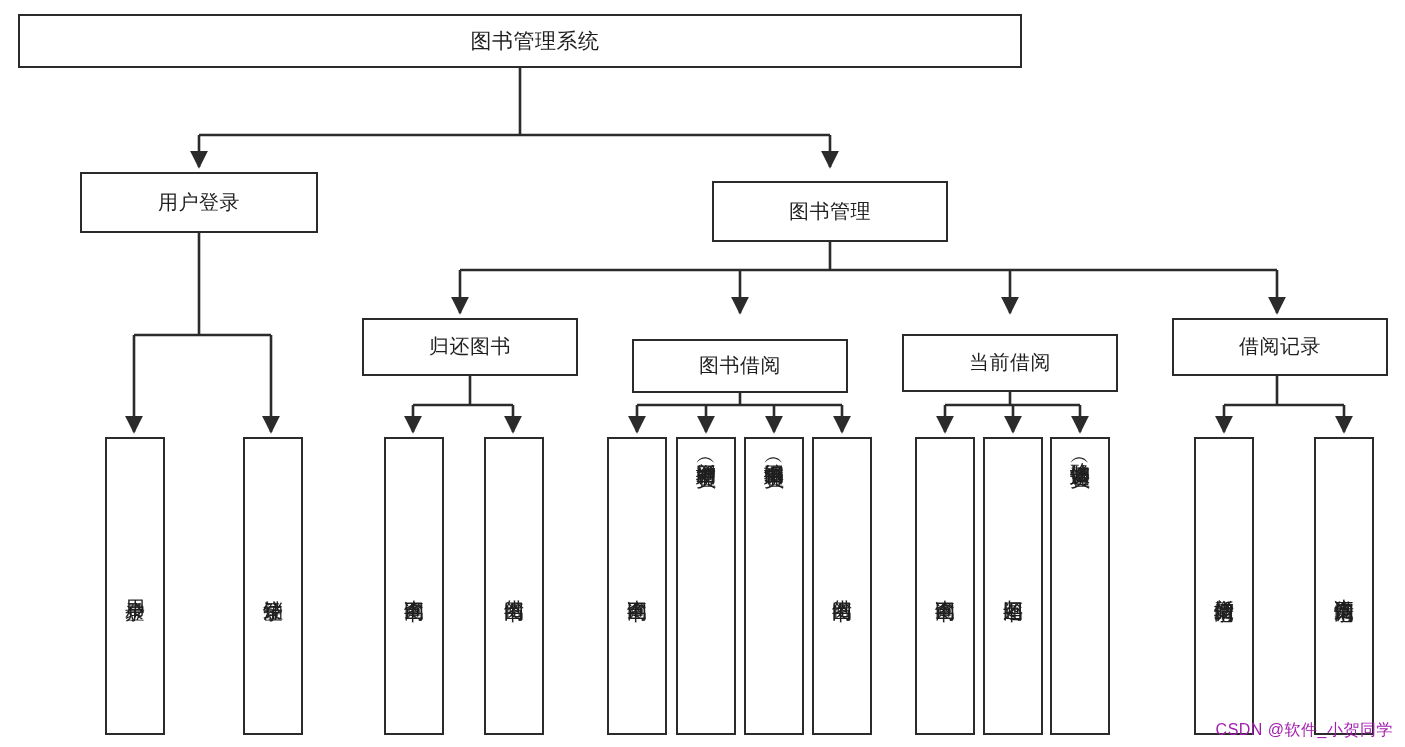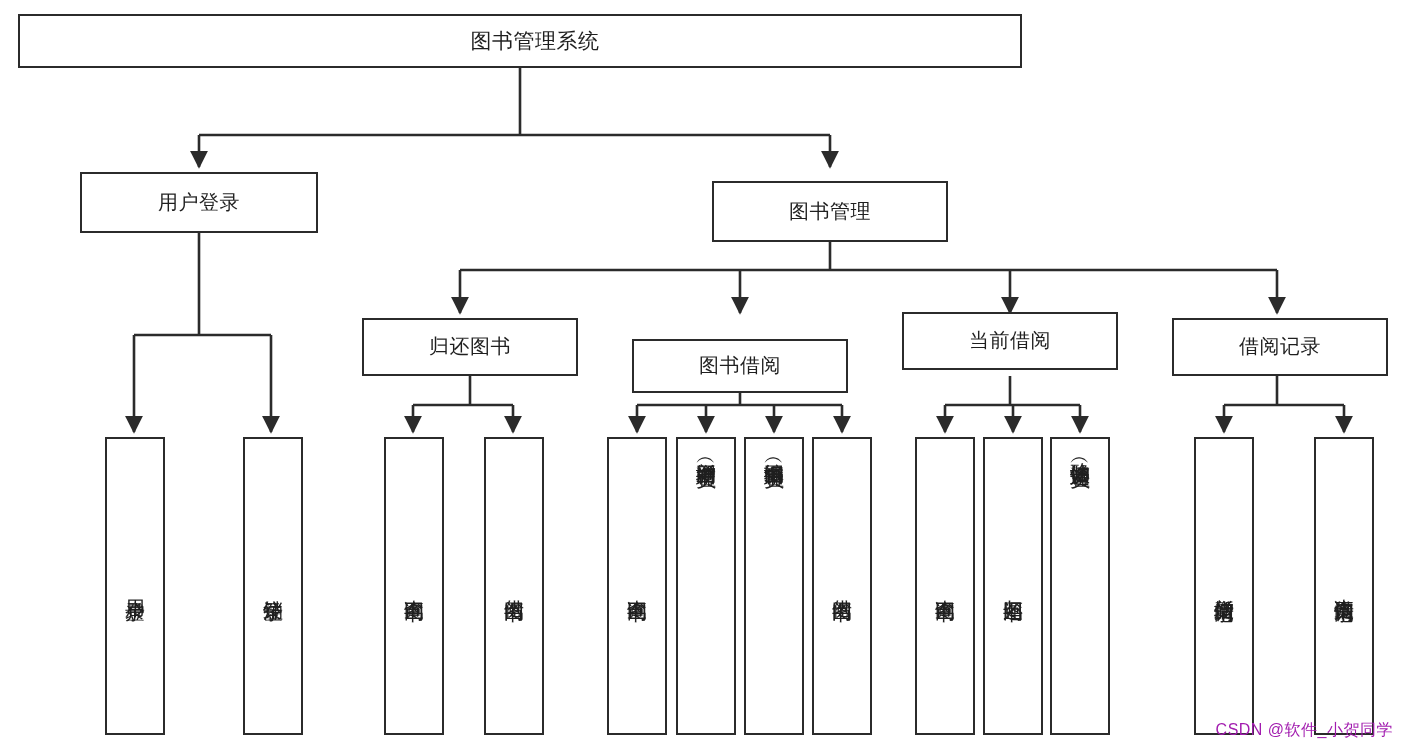--- a/index.html
+++ b/index.html
@@ -139,21 +139,21 @@
   </div>
 
   <div class="node lvl2" style="left:362px; top:318px; width:216px; height:58px;">
     <span class="lbl">归还图书</span>
   </div>
 
   <div class="node lvl2" style="left:632px; top:318px; width:216px; height:54px;margin-top:21px;">
     <span class="lbl">图书借阅</span>
   </div>
 
-  <div class="node lvl2" style="left:902px; top:312px; width:216px; height:58px;">
+  <div class="node lvl2" style="left:902px; top:334px; width:216px; height:58px;">
     <span class="lbl">当前借阅</span>
   </div>
 
   <div class="node lvl2" style="left:1172px; top:318px; width:216px; height:58px;">
     <span class="lbl">借阅记录</span>
   </div>
 
   <div class="node leaf centered" style="left:105px; top:437px; width:60px; height:298px;">
     <span class="lbl">用户登录</span>
   </div>

